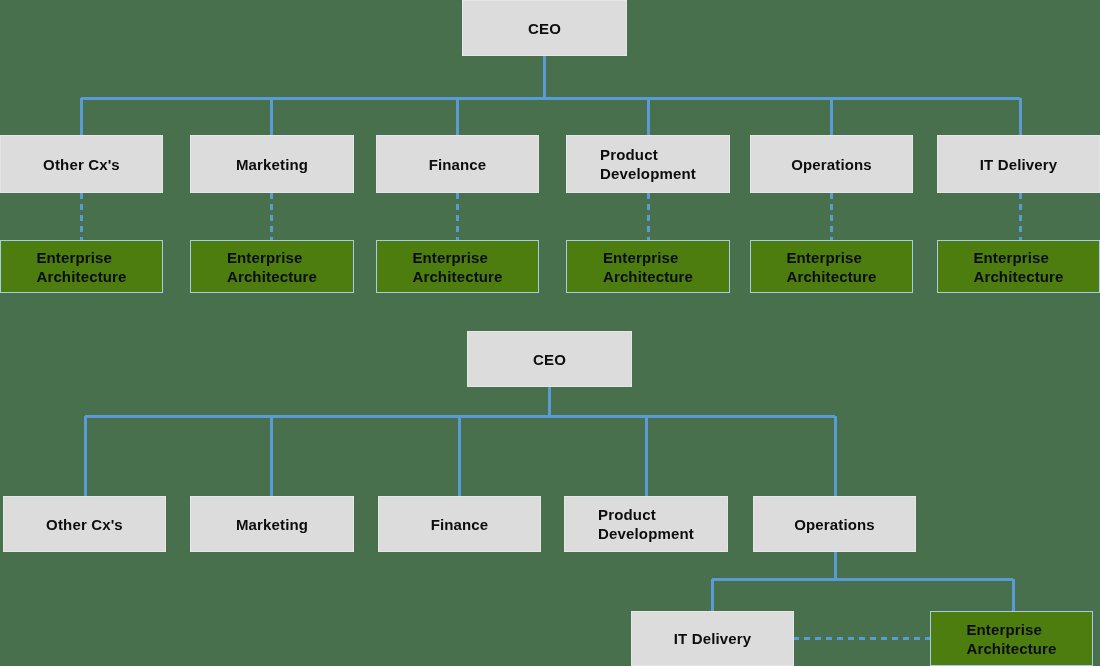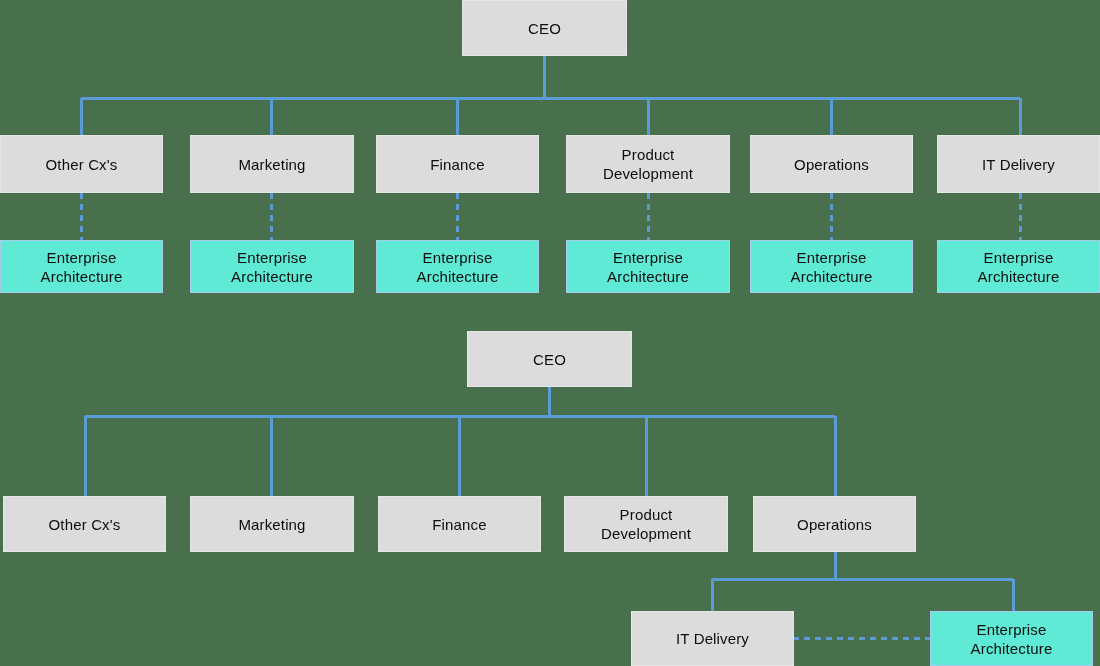--- a/index.html
+++ b/index.html
@@ -27,34 +27,35 @@
     width: 1100px;
     height: 666px;
     pointer-events: none;
   }
   .node {
     position: absolute;
     box-sizing: border-box;
     display: flex;
     align-items: center;
     justify-content: center;
-    text-align: center;
+    text-align: left;
     font-size: 15px;
     line-height: 19px;
     color: #0d0d0d;
     letter-spacing: 0.15px;
     white-space: pre-line;
     padding: 2px 4px;
+    font-weight: bold;
   }
   .node.gray {
     background: #DCDCDC;
     border: 1px solid #E6E6E6;
   }
   .node.blue {
-    background: #5eead4;
+    background: #4d7c0f;
     border: 1px solid #A9CBEA;
   }
 </style>
 </head>
 <body>
 
 <div id="canvas">
 
   <svg class="connectors" viewBox="0 0 1100 666" xmlns="http://www.w3.org/2000/svg">
     <g stroke="#5B9BD5" stroke-width="3" fill="none" shape-rendering="crispEdges">

